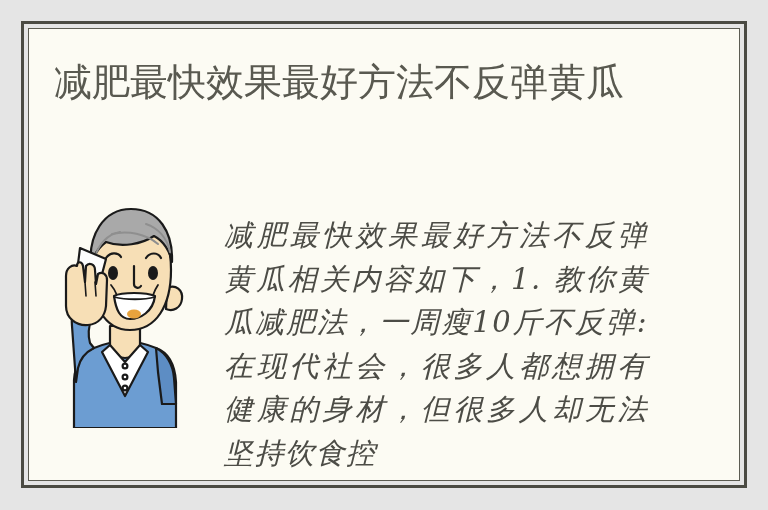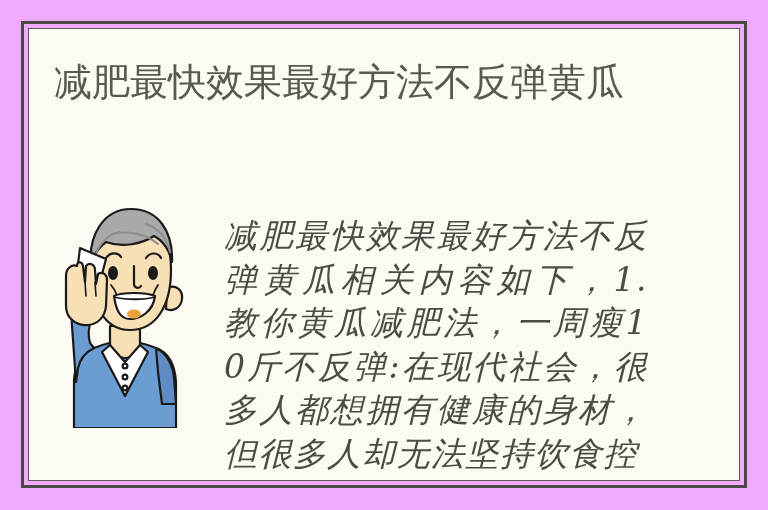--- a/index.html
+++ b/index.html
@@ -12,21 +12,21 @@
     height: 510px;
     background: #fbfaf1;
     font-family: "Liberation Sans", "DejaVu Sans", sans-serif;
     overflow: hidden;
   }
 
   #page {
     position: relative;
     width: 768px;
     height: 510px;
-    background: #f0abfc;
+    background: #e5e5e5;
     box-sizing: border-box;
   }
 
   
   .frame-outer {
     position: absolute;
     left: 21px;
     top: 21px;
     width: 726px;
     height: 467px;
@@ -71,21 +71,21 @@
     word-break: break-all;
   }
 
   .article {
     position: absolute;
     left: 196px;
     top: 186px;
     width: 424px;
     margin: 0;
     font-family: "DejaVu Serif", "Liberation Serif", serif;
-    font-size: 33px;
+    font-size: 29px;
     font-style: italic;
     font-weight: 400;
     line-height: 43.5px;
     color: #4c4c46;
     letter-spacing: 1.5px;
     text-align: justify;
     word-break: break-all;
   }
 
   

